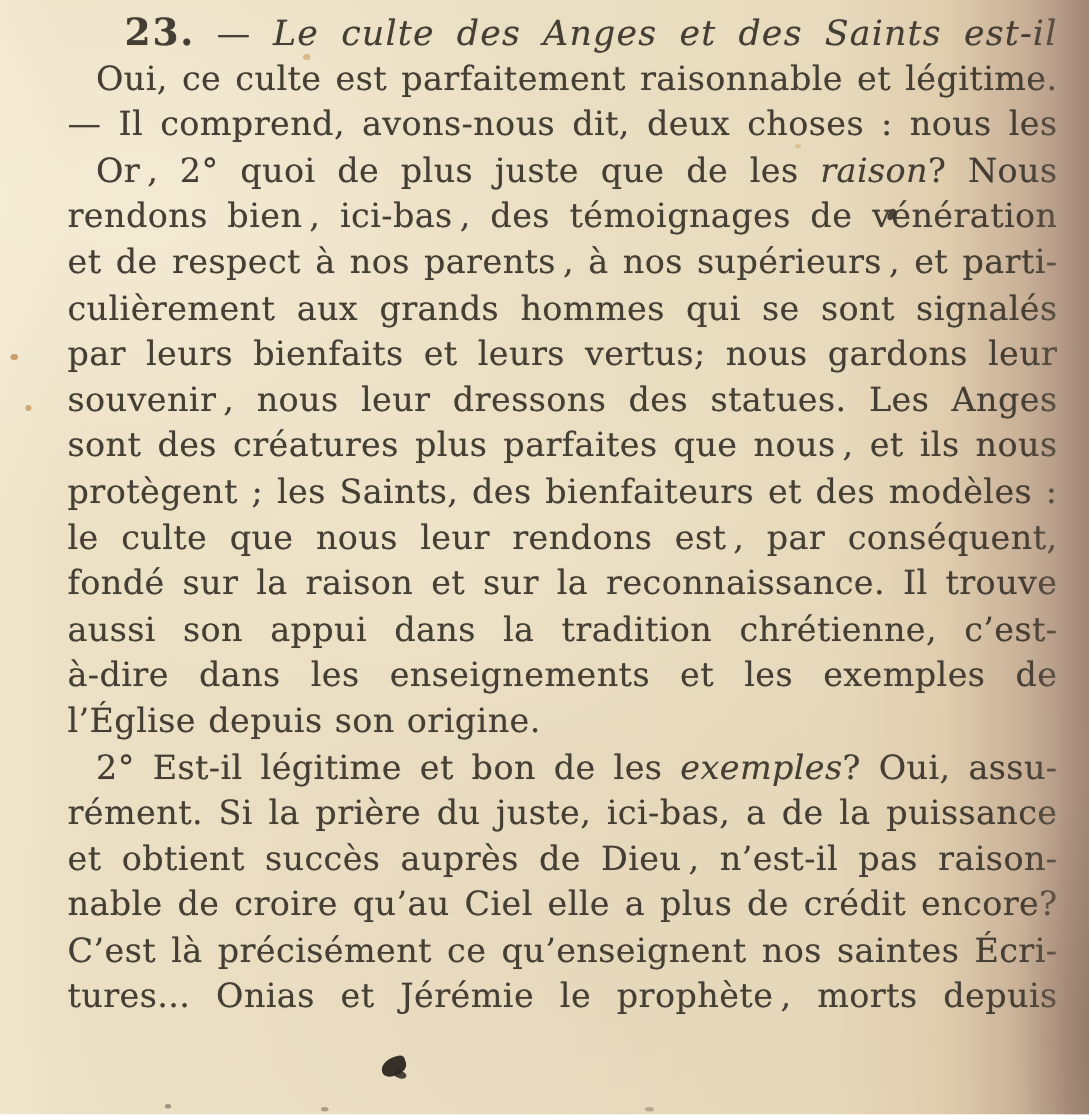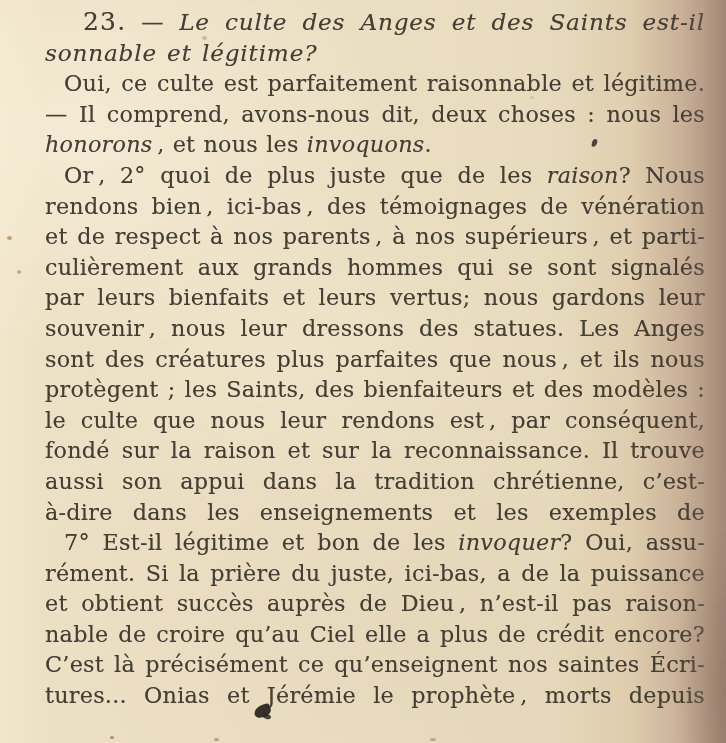--- a/index.html
+++ b/index.html
@@ -33,49 +33,48 @@
   .line{
     height:30.6px;line-height:30.6px;
     font-size:22.3px;letter-spacing:0.25px;word-spacing:0.8px;
     text-align:justify;text-align-last:left;
     overflow:hidden;white-space:nowrap;
   }
   .line.j{text-align-last:justify;white-space:normal;}
   .line.ind1{text-indent:19px;}
   .line.ind2{text-indent:38px;}
   .s-i{font-style:italic;}
-  .s-b{font-weight:normal;}
+  .s-b{font-weight:bold;}
   .heading{letter-spacing:0.8px;word-spacing:2px;}
   .heading .s-b{font-size:25px;letter-spacing:1.2px;}
   .heading .s-i{font-size:23.2px;}
   .speck{position:absolute;pointer-events:none;}
 </style>
 </head>
 <body>
 
 <div class="page">
   <div class="text-block">
       <div class="line j ind2 heading"><span class="s-b">23.</span><span class="s-r"> — </span><span class="s-i">Le culte des Anges et des Saints est-il rai-</span></div>
-      <div class="line   heading"><span class="s-i">sonnable et légitime?</span></div>
       <div class="line j ind1"><span class="s-r">Oui, ce culte est parfaitement raisonnable et légitime.</span></div>
       <div class="line j"><span class="s-r">— Il comprend, avons-nous dit, deux choses : nous les</span></div>
-      <div class="line"><span class="s-i">honorons</span><span class="s-r"> , et nous les </span><span class="s-i">invoquons</span><span class="s-r">.</span></div>
       <div class="line j ind1"><span class="s-r">Or , 2° quoi de plus juste que de les </span><span class="s-i">raison</span><span class="s-r">? Nous</span></div>
       <div class="line j"><span class="s-r">rendons bien , ici-bas , des témoignages de vénération</span></div>
       <div class="line j"><span class="s-r">et de respect à nos parents , à nos supérieurs , et parti-</span></div>
       <div class="line j"><span class="s-r">culièrement aux grands hommes qui se sont signalés</span></div>
       <div class="line j"><span class="s-r">par leurs bienfaits et leurs vertus; nous gardons leur</span></div>
       <div class="line j"><span class="s-r">souvenir , nous leur dressons des statues. Les Anges</span></div>
       <div class="line j"><span class="s-r">sont des créatures plus parfaites que nous , et ils nous</span></div>
       <div class="line j"><span class="s-r">protègent ; les Saints, des bienfaiteurs et des modèles :</span></div>
       <div class="line j"><span class="s-r">le culte que nous leur rendons est , par conséquent,</span></div>
       <div class="line j"><span class="s-r">fondé sur la raison et sur la reconnaissance. Il trouve</span></div>
       <div class="line j"><span class="s-r">aussi son appui dans la tradition chrétienne, c’est-</span></div>
       <div class="line j"><span class="s-r">à-dire dans les enseignements et les exemples de</span></div>
-      <div class="line j ind1"><span class="s-r">7° Est-il légitime et bon de les </span><span class="s-i">invoquer</span><span class="s-r">? Oui, assu-</span></div>
+      <div class="line"><span class="s-r">l’Église depuis son origine.</span></div>
+      <div class="line j ind1"><span class="s-r">2° Est-il légitime et bon de les </span><span class="s-i">exemples</span><span class="s-r">? Oui, assu-</span></div>
       <div class="line j"><span class="s-r">rément. Si la prière du juste, ici-bas, a de la puissance</span></div>
       <div class="line j"><span class="s-r">et obtient succès auprès de Dieu , n’est-il pas raison-</span></div>
       <div class="line j"><span class="s-r">nable de croire qu’au Ciel elle a plus de crédit encore?</span></div>
       <div class="line j"><span class="s-r">C’est là précisément ce qu’enseignent nos saintes Écri-</span></div>
       <div class="line j"><span class="s-r">tures... Onias et Jérémie le prophète , morts depuis</span></div>
     </div>
   <div class="edge-overlay"></div>
   <div class="edge-overlay-bottom"></div>
 <div class="speck" style="left: 592px; top: 139px; width: 5px; height: 8px; background: rgb(58, 51, 43); opacity: 0.9; border-radius: 60% 40% 65% 35%; transform: rotate(14deg);"></div>
     <div class="speck" style="left: 254px; top: 705px; width: 17px; height: 12px; background: rgb(44, 39, 32); opacity: 0.95; border-radius: 72% 28% 55% 45%; transform: rotate(-18deg);"></div>

